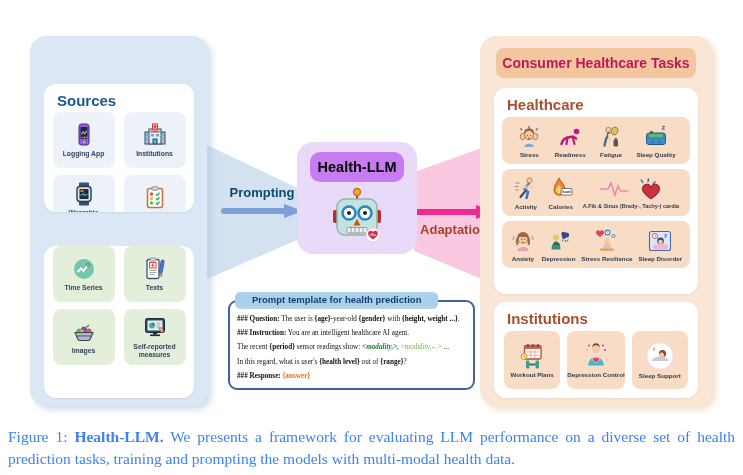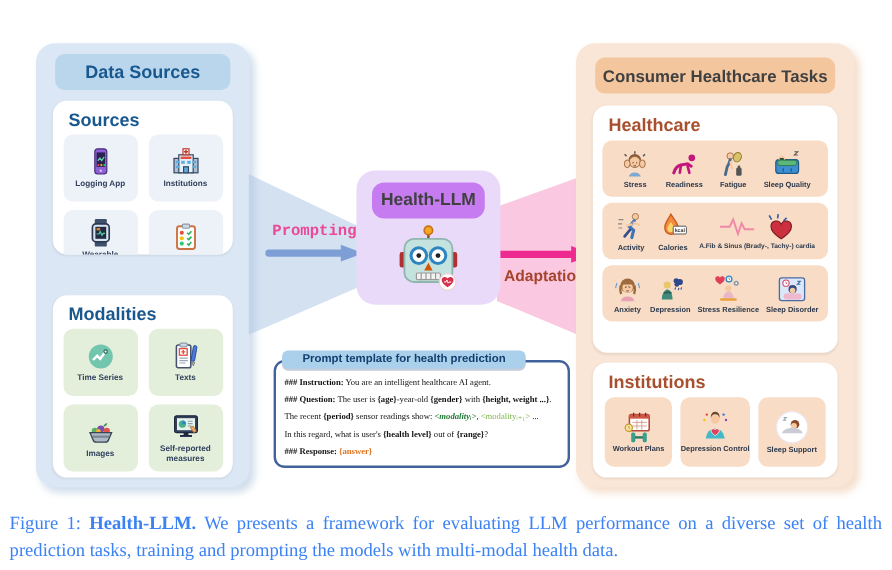--- a/index.html
+++ b/index.html
@@ -5,42 +5,42 @@
   html,body{margin:0;padding:0;background:#fff;}
   .canvas{position:relative;width:743px;height:475px;background:#fff;overflow:hidden;
           font-family:"Liberation Sans",sans-serif;}
   .abs{position:absolute;}
   .panel{position:absolute;border-radius:16px;}
   .panel-blue{background:#dbe7f4;box-shadow:4px 4px 6px rgba(140,170,205,.38);}
   .panel-peach{background:#f9e6d6;box-shadow:4px 4px 6px rgba(230,180,140,.42);}
   .pill{position:absolute;display:flex;align-items:center;justify-content:center;
         font-weight:bold;border-radius:8px;}
   .pill-blue{background:#b9d6ec;color:#19588f;font-size:15px;}
-  .pill-peach{background:#f4c69e;color:#404040;font-size:14px;}
+  .pill-peach{background:#f4c69e;color:#be185d;font-size:14px;}
   .card{position:absolute;background:#fff;border-radius:12px;box-shadow:0 1px 2px rgba(0,0,0,.07);overflow:hidden;}
   .card-title-blue{margin:8px 0 3px 13px;font-size:15px;font-weight:bold;color:#19588f;}
   .card-title-rust{margin:8px 0 4px 13px;font-size:15px;font-weight:bold;color:#a8502e;}
   .tilegrid{display:grid;grid-template-columns:62px 62px;gap:7px 9px;justify-content:center;}
   .tile{border-radius:8px;display:flex;flex-direction:column;align-items:center;
         justify-content:center;padding:3px 2px;min-height:50px;}
   .tile-blue{background:#edf2f9;}
   .tile-green{background:#e3eedb;}
   .tile-peach{background:#f8dcc5;width:60px;height:58px;border-radius:8px;
         display:flex;flex-direction:column;align-items:center;justify-content:center;}
   .tlabel{font-size:6.8px;font-weight:bold;color:#32425e;text-align:center;line-height:1.15;margin-top:2px;white-space:nowrap;}
   .tlabel.wrap{white-space:normal;}
   .flowlabel{position:absolute;font-weight:bold;font-size:13px;text-align:center;}
-  .blue-t{color:#ec4899;font-family:Liberation Mono, monospace;}
+  .blue-t{color:#0c4a6e;}
   .rust-t{color:#a5432c;}
   .funnel{position:absolute;}
   .purplebox{position:absolute;left:297px;top:142px;width:120px;height:112px;
         background:#eadafa;border-radius:16px;}
   .modelpill{margin:10px auto 4px;width:94px;height:30px;background:#c67cf0;border-radius:10px;
         display:flex;align-items:center;justify-content:center;font-weight:bold;
-        font-size:14.5px;color:#404040;}
+        font-size:14.5px;color:#000000;}
   .promptbox{position:absolute;left:228px;top:300px;width:243px;height:86px;background:#fff;
         border:2px solid #41629a;border-radius:9px;}
   .prompthdr{position:absolute;left:5px;top:-10px;background:#abd0ec;border-radius:5px;
         padding:2px 17px;font-size:9.5px;font-weight:bold;color:#123f6e;white-space:nowrap;
         box-shadow:0 2px 0 rgba(60,90,140,.30);}
   .promptbody{padding:10px 7px 0 7px;font-family:"Liberation Serif","DejaVu Serif",serif;
         font-size:7.2px;color:#111;}
   .pline{line-height:14.2px;white-space:nowrap;}
   .pb{font-weight:bold;}
   .pg1{color:#1e7a33;font-weight:bold;font-style:italic;}
@@ -58,23 +58,20 @@
         text-align:justify;line-height:1.42;}
   .caption b{font-weight:bold;}
   svg{display:block;}
 </style>
 </head>
 <body>
 
 <div class="canvas">
 
   <div class="panel panel-blue" style="left:30px;top:36px;width:178px;height:370px;">
-    <div class="pill pill-blue" style="left:16px;top:9px;width:146px;height:30px;">
-      <span>Data Sources</span>
-    </div>
 
     <div class="card" style="left:14px;top:48px;width:150px;height:128px;">
       <div class="card-title-blue">Sources</div>
       <div class="tilegrid">
         <div class="tile tile-blue">
           <svg width="26" height="26" viewBox="0 0 26 26">
             <rect x="8" y="2" width="10" height="21" rx="2.5" fill="#8e5fd8" stroke="#4a2d7a"></rect>
             <rect x="9.5" y="5" width="7" height="12" fill="#2a2150"></rect>
             <path d="M10.5 12 l1.8-2.2 1.5 2 2-3" stroke="#5fc9a5" fill="none" stroke-width="1.2"></path>
             <circle cx="11" cy="15.5" r=".9" fill="#e74c3c"></circle>
@@ -121,21 +118,20 @@
               <circle cx="9.5" cy="13.5" r="1.7" fill="#f1c40f"></circle>
               <circle cx="9.5" cy="18" r="1.7" fill="#2ecc71"></circle>
             <path d="M14 9 l1.3 1.2 2.2-2.5 M14 13.5 l1.3 1.2 2.2-2.5 M14 18 l1.3 1.2 2.2-2.5" stroke="#27ae60" stroke-width="1.3" fill="none"></path>
           </svg>
           <div class="tlabel">User Survey</div>
         </div>
       </div>
     </div>
 
     <div class="card" style="left:14px;top:210px;width:150px;height:152px;">
-      <div class="card-title-blue">Modalities</div>
       <div class="tilegrid">
         <div class="tile tile-green">
           <svg width="26" height="26" viewBox="0 0 26 26">
             <circle cx="13" cy="13" r="10" fill="#72c6ad"></circle>
             <path d="M6.5 16 l3.5-3.5 2.5 2.5 4-5.5" stroke="#fff" stroke-width="2" fill="none"></path>
             <circle cx="17" cy="9" r="1.4" fill="#fff" stroke="#33665a"></circle>
           </svg>
           <div class="tlabel">Time Series</div>
         </div>
         <div class="tile tile-green">
@@ -216,22 +212,22 @@
         <line x1="32" y1="41.5" x2="32" y2="47" stroke="#999"></line>
       <circle cx="42" cy="49" r="7" fill="#fff" stroke="#f0cdd6"></circle>
       <path d="M42 53.4 c-3.4-2.4-5-4-5-6.2 a2.7 2.7 0 0 1 5-1.1 a2.7 2.7 0 0 1 5 1.1 c0 2.2-1.6 3.8-5 6.2 z" fill="#d6304a"></path>
       <path d="M39 49 h1.6 l.8-1.6 1 2.6 .8-1 h1.8" stroke="#fff" stroke-width=".8" fill="none"></path>
     </svg>
   </div>
 
   <div class="promptbox">
     <div class="prompthdr">Prompt template for health prediction</div>
     <div class="promptbody">
+      <div class="pline"><span class="pb">### Question:</span><span> The user is </span><span class="pb">{age}</span><span>-year-old </span><span class="pb">{gender}</span><span> with </span><span class="pb">{height, weight ...}</span><span>.</span></div>
       <div class="pline"><span class="pb">### Instruction:</span><span> You are an intelligent healthcare AI agent.</span></div>
-      <div class="pline"><span class="pb">### Question:</span><span> The user is </span><span class="pb">{age}</span><span>-year-old </span><span class="pb">{gender}</span><span> with </span><span class="pb">{height, weight ...}</span><span>.</span></div>
       <div class="pline"><span>The recent </span><span class="pb">{period}</span><span> sensor readings show: </span><span class="pg1">&lt;modalityᵢ&gt;</span><span>, </span><span class="pg2">&lt;modalityᵢ₊₁&gt;</span><span> ...</span></div>
       <div class="pline"><span>In this regard, what is user's </span><span class="pb">{health level}</span><span> out of </span><span class="pb">{range}</span><span>?</span></div>
       <div class="pline"><span class="pb">### Response:</span><span> </span><span class="pa">{answer}</span></div>
     </div>
   </div>
 
   <div class="panel panel-peach" style="left:480px;top:36px;width:232px;height:370px;">
     <div class="pill pill-peach" style="left:16px;top:12px;width:200px;height:30px;">
       <span>Consumer Healthcare Tasks</span>
     </div>

